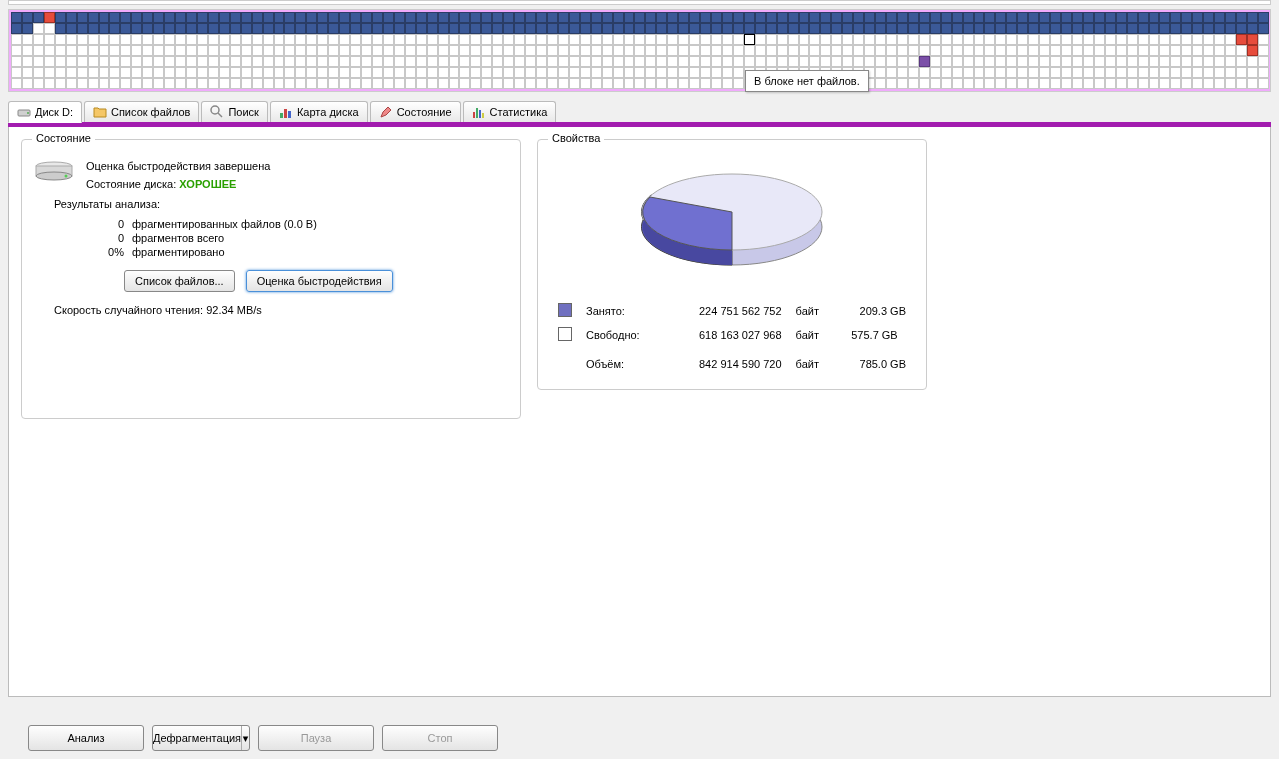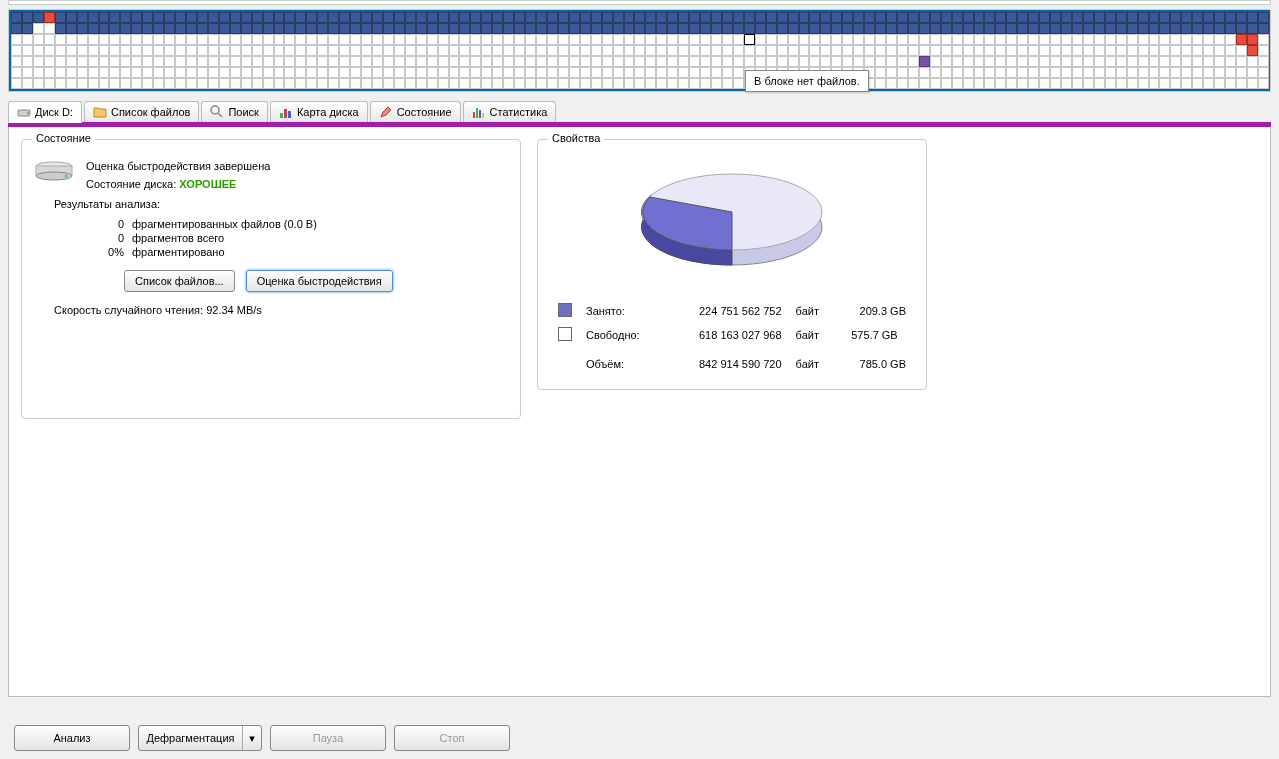--- a/index.html
+++ b/index.html
@@ -11,21 +11,21 @@
   width: 1279px;
   height: 759px;
   overflow: hidden;
   position: relative;
 }
 .top-panel { border: 1px solid #ccc; margin: 0 8px 4px 8px; height: 5px; background: #fff; }
 .disk-map {
   margin: 4px 8px 8px 8px;
   border: 1px solid #ccc;
   padding: 2px;
-  background: #0369a1;
+  background: #f0abfc;
   position: relative;
 }
 .map-row { display: flex; height: 11px; }
 .map-cell {
   width: 11px; height: 11px;
   border: 1px solid #c8c8c8;
   margin: 0;
 }
 .map-cell.blue { background: #3b5998; border-color: #2a3d66; }
 .map-cell.red { background: #e74c3c; border-color: #a03025; }
@@ -113,26 +113,26 @@
 .btn.highlight { border: 1px solid #4a90d9; box-shadow: 0 0 3px #4a90d9; }
 .pie-wrap { display: flex; justify-content: center; margin: 10px 0 16px 0; }
 .pie-table { width: 100%; }
 .pie-table td { padding: 3px 6px; vertical-align: middle; }
 .sq { width: 14px; height: 14px; border: 1px solid #666; display: inline-block; }
 .sq.used { background: #7070c0; }
 .sq.free { background: #fff; }
 .footer {
   position: absolute;
   bottom: 8px;
-  left: 14px; right: 10px;
+  left: 28px; right: 10px;
   display: flex;
   gap: 8px;
 }
 .footer .btn { width: 116px; height: 26px; text-align: center; }
-.footer .btn.split { width: 124px; padding: 0; display: flex; align-items: stretch; }
+.footer .btn.split { width: 98px; padding: 0; display: flex; align-items: stretch; }
 .footer .btn.split .main { flex: 1; display: flex; align-items: center; justify-content: center; border-right: 1px solid #aaa; }
 .footer .btn.split .arrow { width: 18px; display: flex; align-items: center; justify-content: center; }
 .footer .btn:disabled, .footer .btn.disabled { color: #999; cursor: default; }
 </style>
 </head>
 <body>
 
 <div class="top-panel"></div>
 
 <div class="disk-map">

